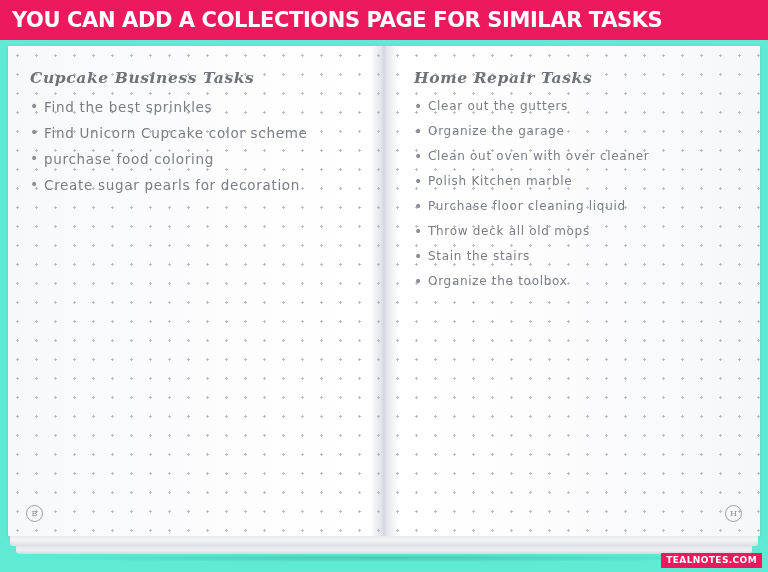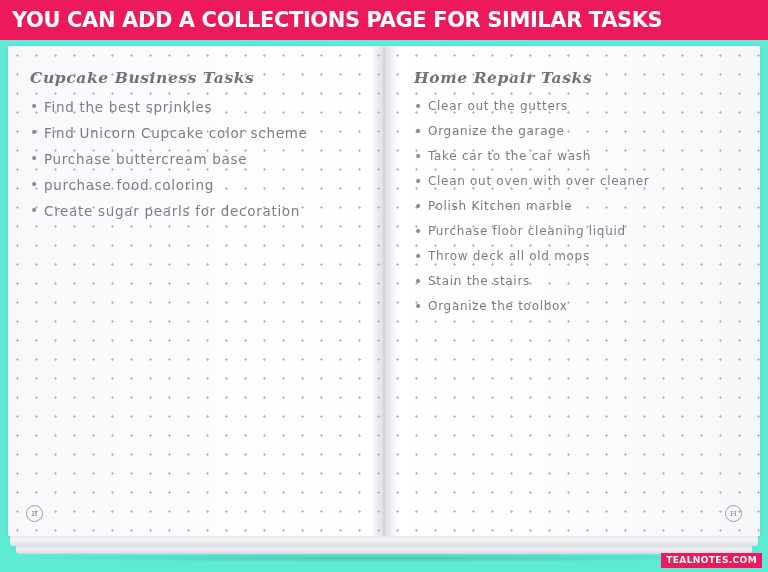--- a/index.html
+++ b/index.html
@@ -186,33 +186,31 @@
 
 <div class="spread-wrap">
 
   <div class="notebook">
 
     <div class="page left">
       <h2 class="page-heading">Cupcake Business Tasks</h2>
       <ul class="task-list">
         <li>Find the best sprinkles</li>
         <li>Find Unicorn Cupcake color scheme</li>
-        <li>Purchase buttercream base</li>
         <li>purchase food coloring</li>
         <li>Create sugar pearls for decoration</li>
       </ul>
       <div class="monogram left">B</div>
     </div>
 
     <div class="page right">
       <h2 class="page-heading">Home Repair Tasks</h2>
       <ul class="task-list">
         <li>Clear out the gutters</li>
         <li>Organize the garage</li>
-        <li>Take car to the car wash</li>
         <li>Clean out oven with over cleaner</li>
         <li>Polish Kitchen marble</li>
         <li>Purchase floor cleaning liquid</li>
         <li>Throw deck all old mops</li>
         <li>Stain the stairs</li>
         <li>Organize the toolbox</li>
       </ul>
       <div class="monogram right">H</div>
     </div>
 

